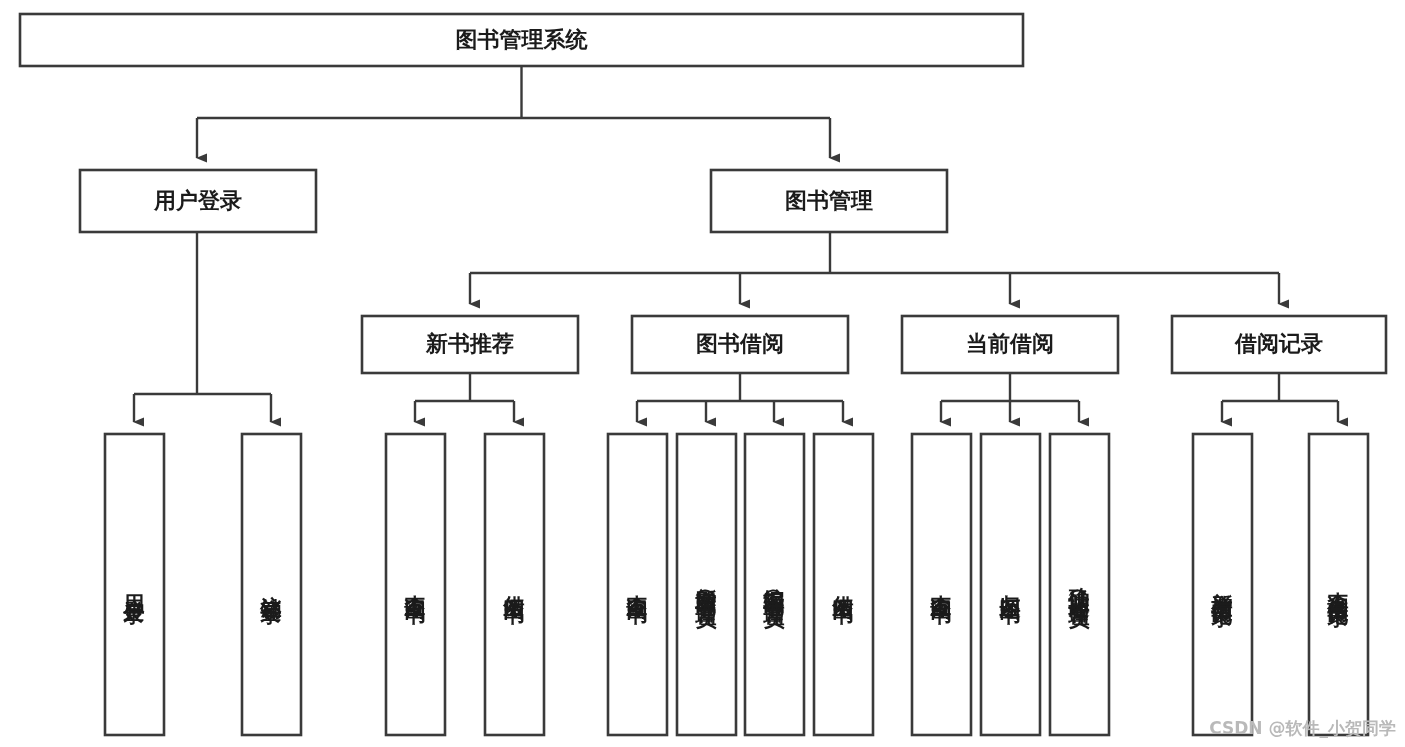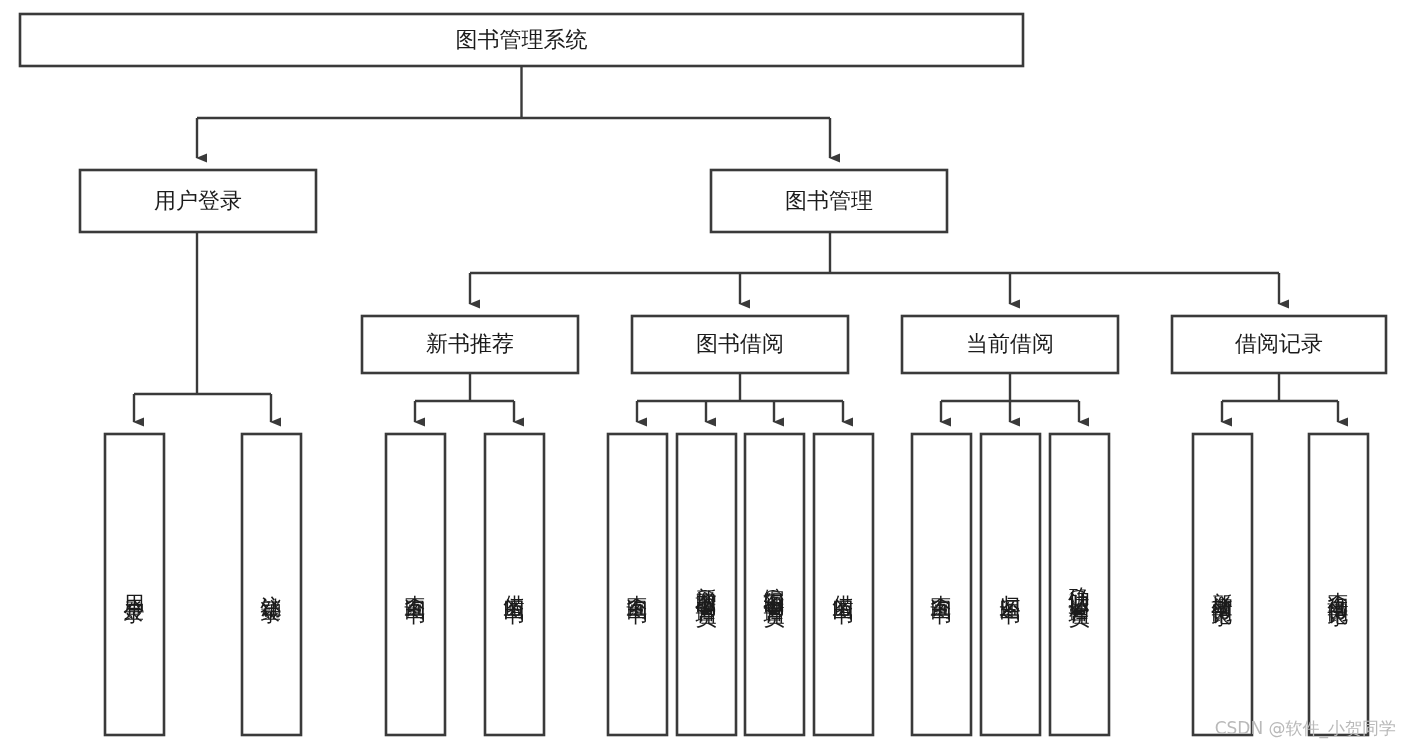--- a/index.html
+++ b/index.html
@@ -12,20 +12,21 @@
     width: 1405px;
     height: 747px;
     font-family: "DejaVu Sans", "Liberation Sans", sans-serif;
     overflow: hidden;
   }
   #diagram-root {
     position: relative;
     width: 1405px;
     height: 747px;
     background: #ffffff;
+    font-weight: bold;
   }
   svg#tree-svg {
     position: absolute;
     top: 0;
     left: 0;
     width: 1405px;
     height: 747px;
     display: block;
   }
   .node-box {

